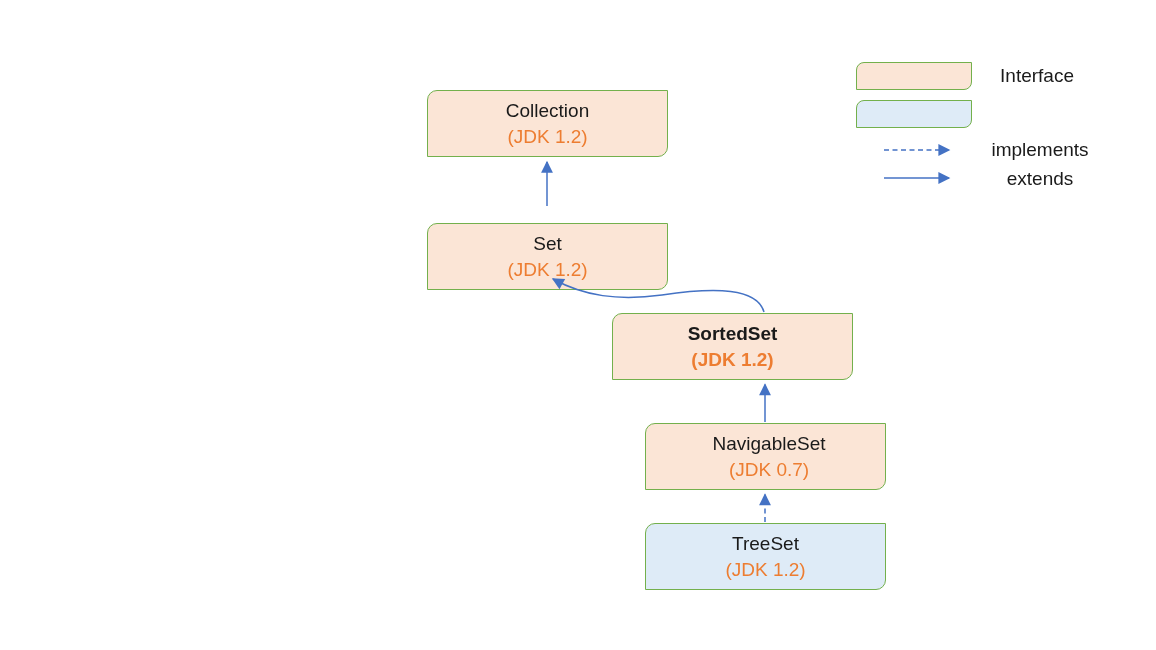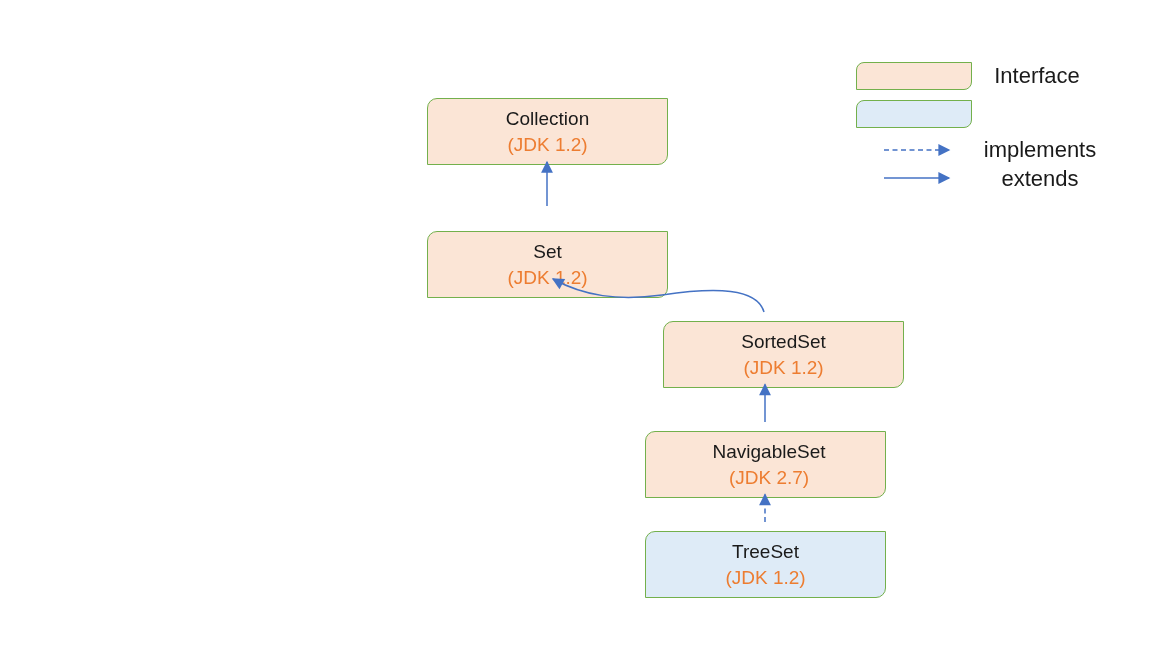--- a/index.html
+++ b/index.html
@@ -19,21 +19,20 @@
     box-sizing: border-box;
     border: 1.5px solid var(--node-border, #70ad47);
     border-radius: 10px 0 10px 0;
     display: flex;
     flex-direction: column;
     align-items: center;
     justify-content: center;
     font-size: 19px;
     line-height: 26px;
     text-align: center;
-    margin-top: 8px;
   }
   .node.kind-interface { background: var(--interface-fill, #fbe5d6); }
   .node.kind-class     { background: var(--class-fill, #deebf7); }
   .node .jdk { color: var(--jdk-text, #ed7d31); }
   .overlay {
     position: absolute;
     left: 0; top: 0;
     width: 1156px; height: 650px;
     pointer-events: none;
   }
@@ -50,49 +49,49 @@
     height: 28px;
     box-sizing: border-box;
     border: 1.5px solid var(--node-border, #70ad47);
     border-radius: 8px 0 8px 0;
   }
   .legend-swatch.kind-interface { background: var(--interface-fill, #fbe5d6); }
   .legend-swatch.kind-class     { background: var(--class-fill, #deebf7); }
   .legend-label {
     position: absolute;
     width: 130px;
-    font-size: 22px;
+    font-size: 19px;
     line-height: 28px;
     text-align: center;
     white-space: nowrap;
   }
 </style>
 </head>
 <body>
 
 <div class="canvas">
 
   <div class="node kind-interface" style="left:427px; top:90px;">
     <span class="name">Collection</span>
     <span class="jdk">(JDK 1.2)</span>
   </div>
 
   <div class="node kind-interface" style="left:427px; top:223px;">
     <span class="name">Set</span>
     <span class="jdk">(JDK 1.2)</span>
   </div>
 
-  <div class="node kind-interface" style="left:663px; top:313px;">
+  <div class="node kind-interface" style="left:612px; top:313px;font-weight:bold;">
     <span class="name">SortedSet</span>
     <span class="jdk">(JDK 1.2)</span>
   </div>
 
   <div class="node kind-interface" style="left:645px; top:423px;padding-left:7px;">
     <span class="name">NavigableSet</span>
-    <span class="jdk">(JDK 2.7)</span>
+    <span class="jdk">(JDK 0.7)</span>
   </div>
 
   <div class="node kind-class" style="left:645px; top:523px;justify-content:center;">
     <span class="name">TreeSet</span>
     <span class="jdk">(JDK 1.2)</span>
   </div>
 
   <div class="legend-swatch kind-interface" style="left:856px; top:62px;"></div>
   <div class="legend-label" style="left:972px; top:62px;">Interface</div>
 

